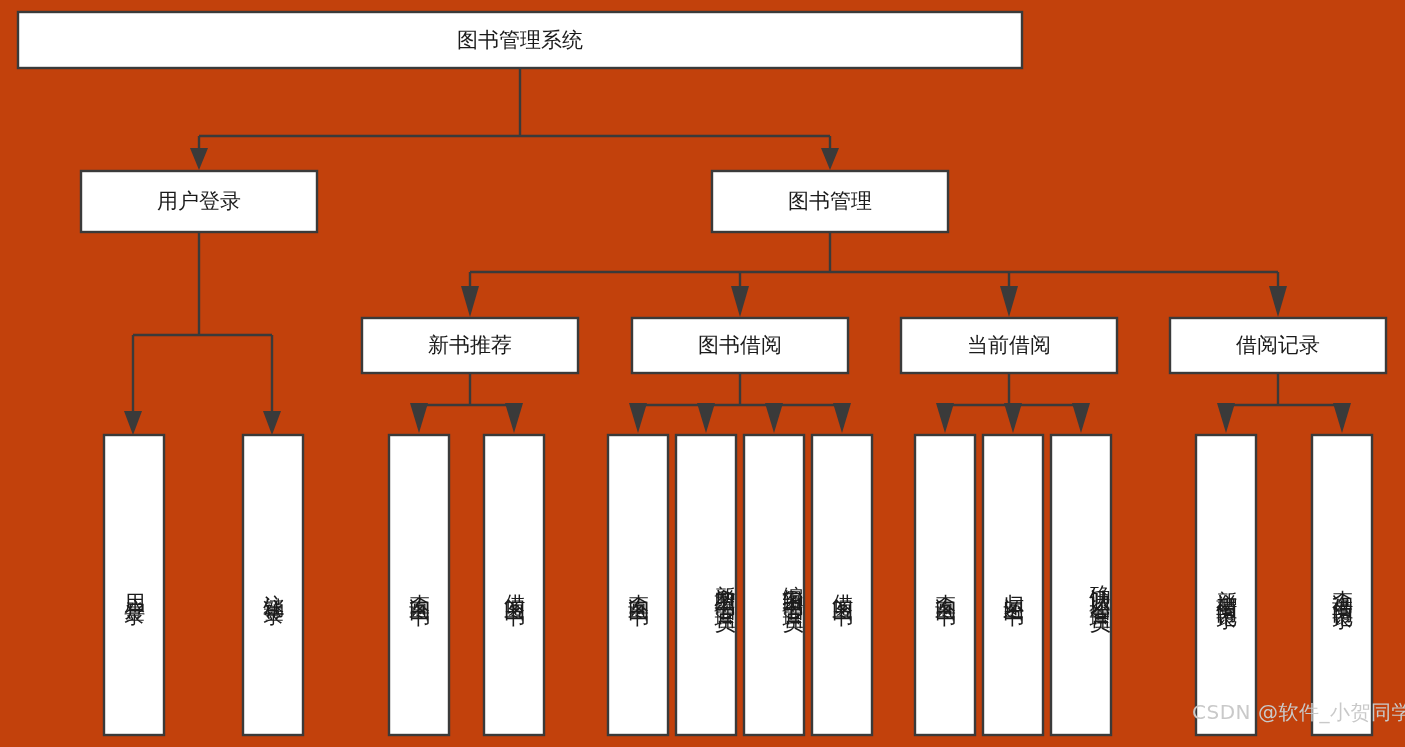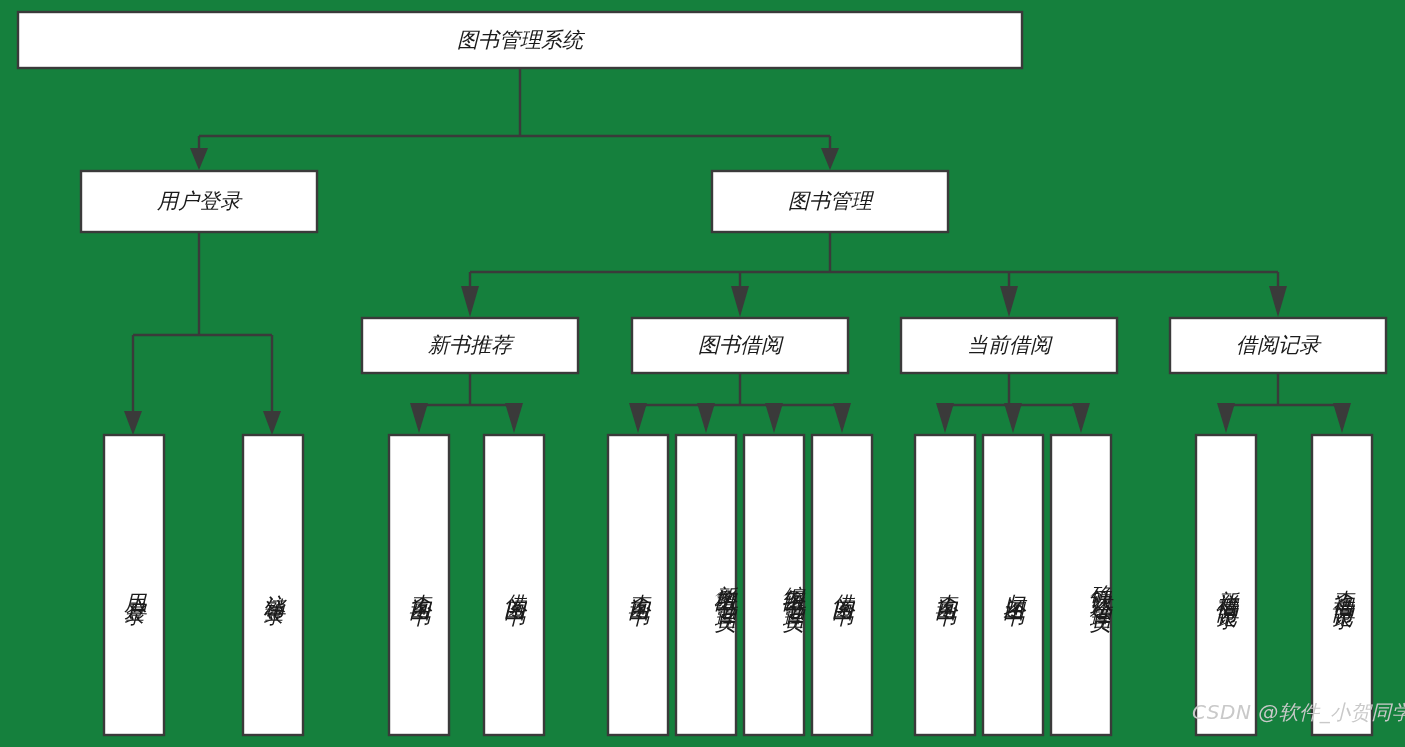--- a/index.html
+++ b/index.html
@@ -4,24 +4,23 @@
 <style>
   html, body {
     margin: 0;
     padding: 0;
     background: #ffffff;
   }
   #stage {
     position: relative;
     width: 1405px;
     height: 747px;
-    background: #15803d;
+    background: #c2410c;
     font-family: "DejaVu Sans", "Liberation Sans", sans-serif;
     overflow: hidden;
-    font-style: italic;
   }
   #diagram {
     position: absolute;
     left: 0;
     top: 0;
     width: 1405px;
     height: 747px;
     display: block;
   }
   .node-box {

